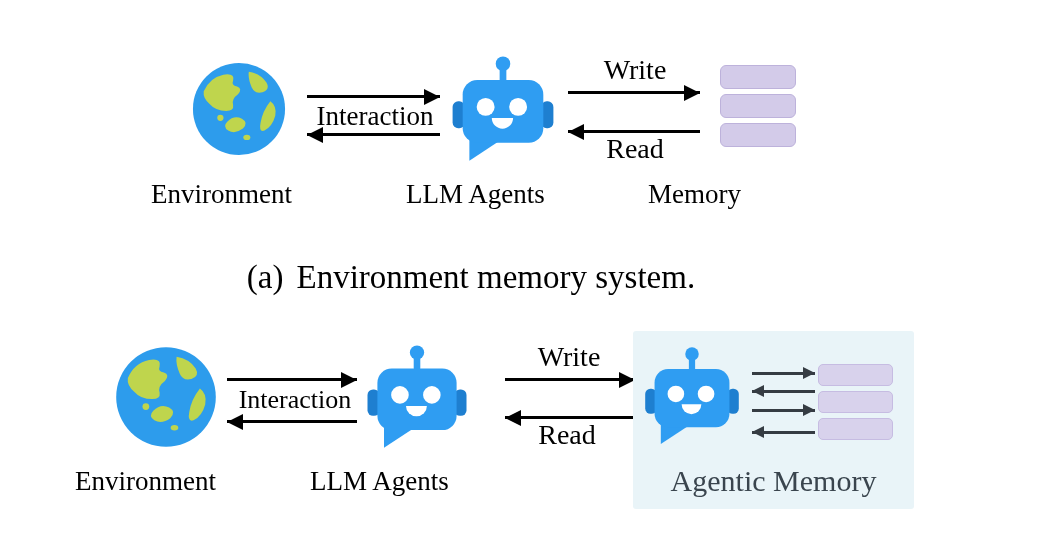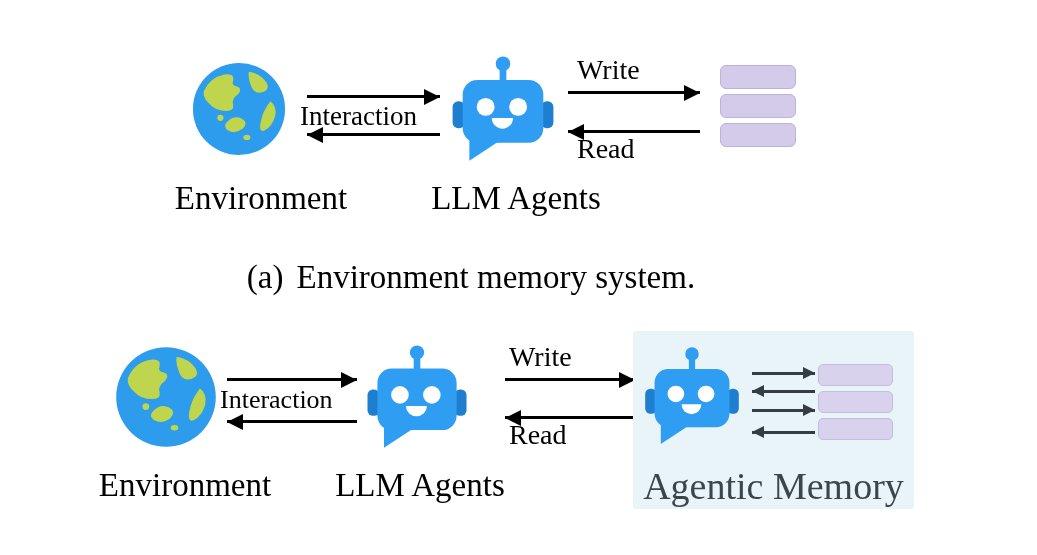--- a/index.html
+++ b/index.html
@@ -1,41 +1,41 @@
 <!DOCTYPE html>
 <html><head>
 <meta charset="utf-8">
 <style>
   html,body{margin:0;padding:0;background:#fff;}
   .canvas{position:relative;width:1037px;height:555px;background:#ffffff;overflow:hidden;
           font-family:"Liberation Serif","DejaVu Serif",serif;color:#000;}
   .abs{position:absolute;}
-  .lbl{position:absolute;text-align:center;font-size:33px;line-height:1.1;white-space:nowrap;}
-  .small-lbl{position:absolute;font-size:27px;line-height:1.1;white-space:nowrap;}
+  .lbl{position:absolute;text-align:left;font-size:27px;line-height:1.1;white-space:nowrap;}
+  .small-lbl{position:absolute;text-align:center;font-size:27px;line-height:1.1;white-space:nowrap;}
   .caption{position:absolute;display:flex;justify-content:center;gap:13px;font-size:33px;line-height:1.1;white-space:nowrap;}
 
   
   .arrow{position:absolute;height:3px;background:currentColor;color:#000;}
   .arrow::after{content:"";position:absolute;width:0;height:0;top:-6.5px;
                 border-top:8px solid transparent;border-bottom:8px solid transparent;}
   .arrow.right::after{right:0;border-left:16px solid currentColor;}
   .arrow.left::after{left:0;border-right:16px solid currentColor;}
   .arrow.slate{color:#353C43;}
   .arrow.sm::after{top:-5px;border-top-width:6.5px;border-bottom-width:6.5px;}
   .arrow.sm.right::after{border-left-width:12px;}
   .arrow.sm.left::after{border-right-width:12px;}
 
   .mem-slot{width:76px;height:24px;margin-bottom:5px;border-radius:6px;
             background:#D3CBE9;border:1px solid #BDB2DB;box-sizing:border-box;}
   .mem-slot.b{width:75px;height:22px;border-radius:5px;background:#D8D2EC;border-color:#C6BCE2;}
 
   .agentic-box{position:absolute;left:633px;top:331px;width:281px;height:178px;
                background:#E9F4F8;border-radius:3px;}
   .agentic-label{position:absolute;left:633px;top:464px;width:281px;text-align:center;
-                 font-size:38px;color:#3A454E;white-space:nowrap;}
+                 font-size:30px;color:#3A454E;white-space:nowrap;}
   svg{display:block;}
 </style>
 </head>
 <body>
 
 <svg width="0" height="0" style="position:absolute">
   <defs>
     <g id="robot-shape">
       <rect x="47" y="13" width="6" height="14" rx="2.5" fill="#2F9DF2"></rect>
       <circle cx="50" cy="10.5" r="6.5" fill="#2F9DF2"></circle>
@@ -83,20 +83,21 @@
   <div class="small-lbl" style="left:577px;top:134px;width:116px;font-size:28px">Read</div>
 
   <div class="abs" style="left:720px;top:65px">
     <div class="mem-slot"></div>
     <div class="mem-slot"></div>
     <div class="mem-slot"></div>
   </div>
 
   <div class="lbl" style="left:151px;top:180px;width:220px">Environment</div>
   <div class="lbl" style="left:406px;top:180px;width:220px">LLM Agents</div>
+  <div class="lbl" style="left:648px;top:180px;width:220px">Memory</div>
 
   <div class="caption" style="left:171px;top:259px;width:600px">
     <span>(a)</span>
     <span>Environment memory system.</span>
   </div>
 
   <div class="abs" style="left:113px;top:344px">
     <svg width="106" height="106" viewBox="0 0 100 100">
         <use href="#earth-shape"></use>
       </svg>

